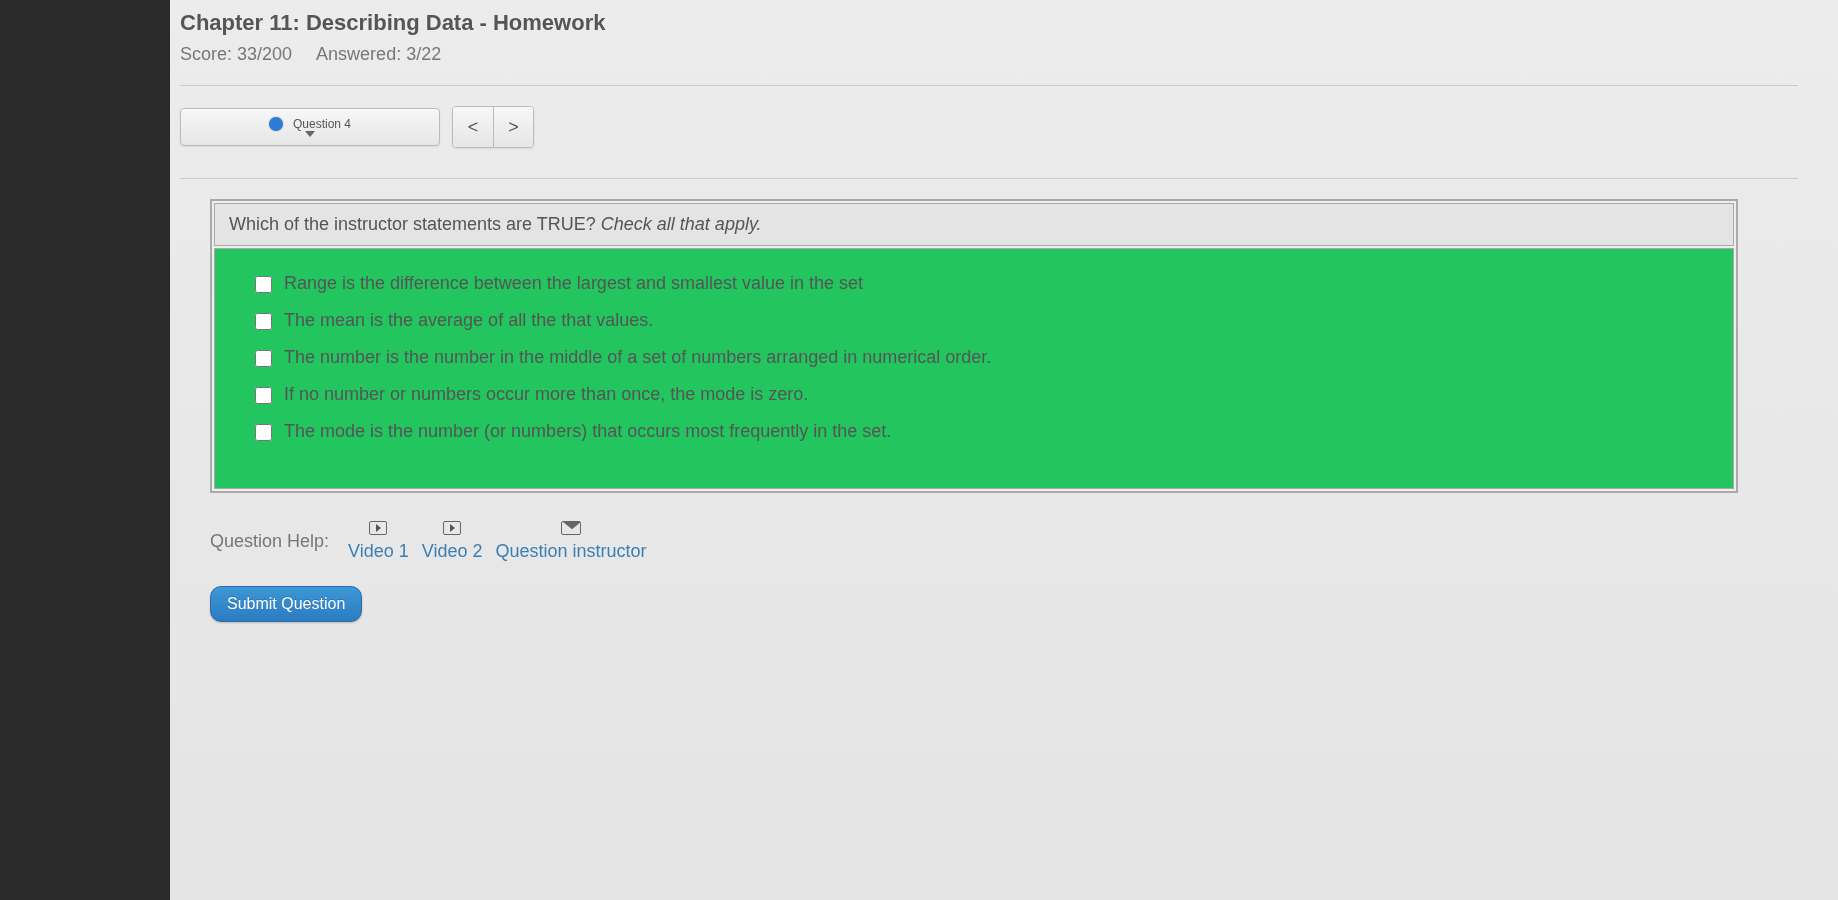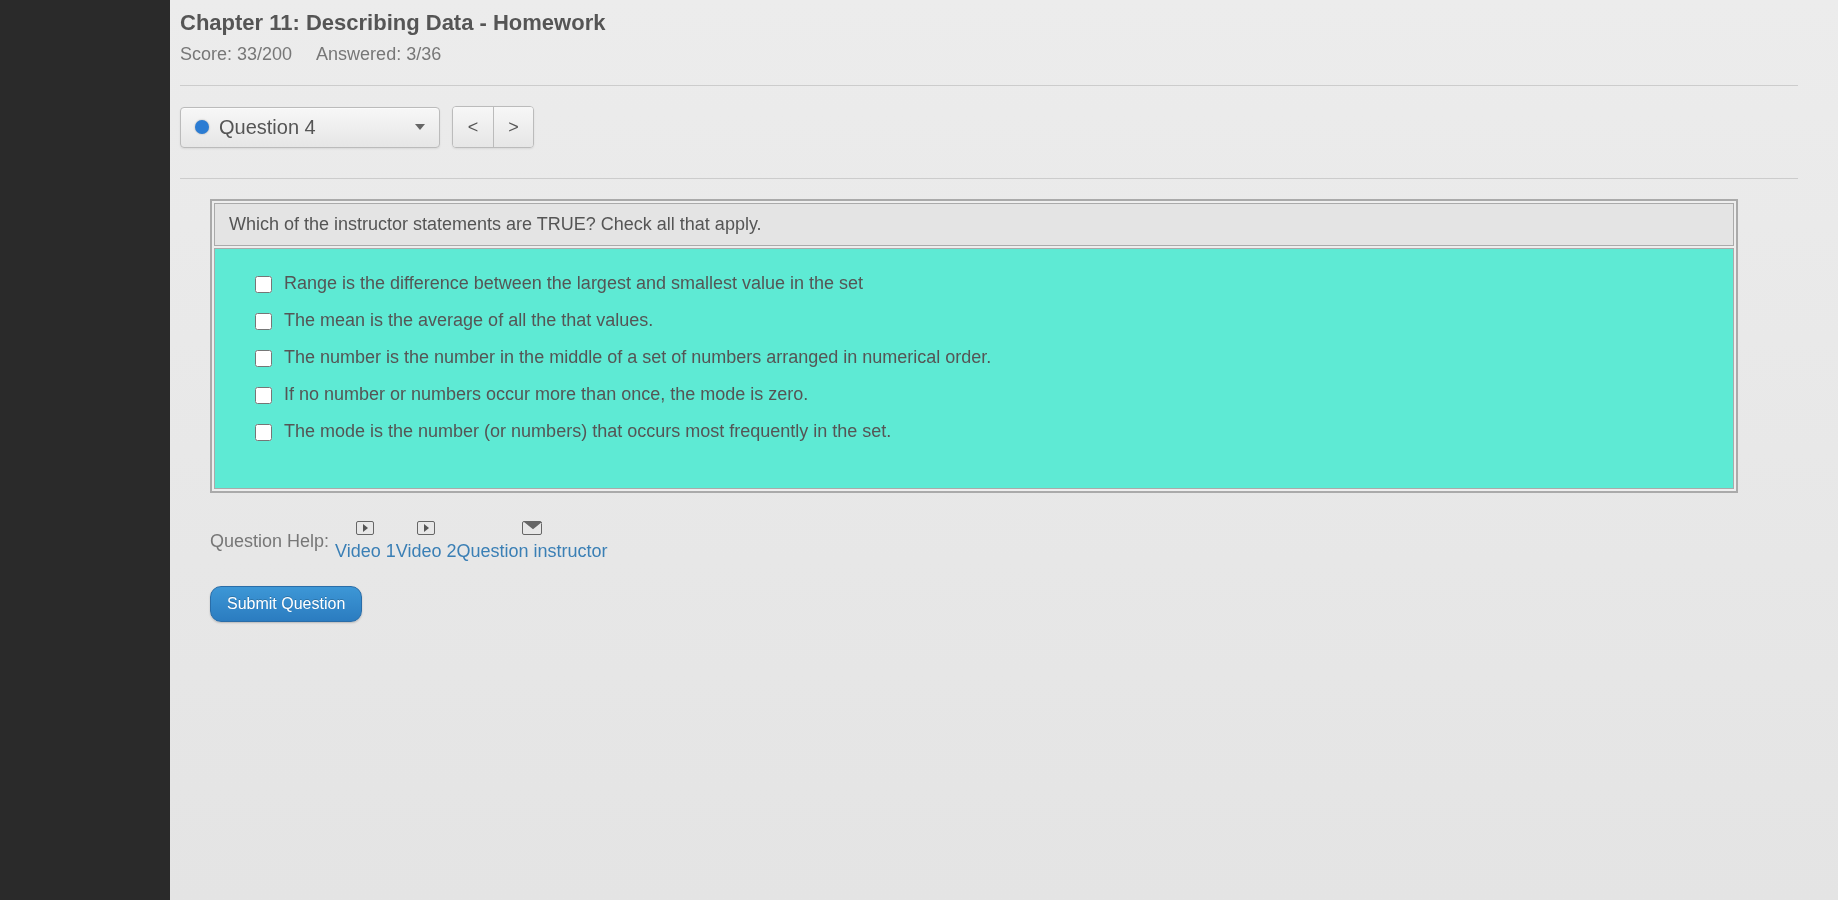--- a/index.html
+++ b/index.html
@@ -43,26 +43,27 @@
       gap: 12px;
       margin-bottom: 30px;
     }
     .question-dropdown {
       display: inline-flex;
       align-items: center;
       background: linear-gradient(180deg, #f7f7f7, #e6e6e6);
       border: 1px solid #bbb;
       border-radius: 4px;
       padding: 8px 14px;
-      font-size: 20px;
+      font-size: 12px;
       color: #555;
       cursor: pointer;
       width: 260px;
       justify-content: space-between;
       box-shadow: 0 1px 0 rgba(255,255,255,0.5) inset, 0 1px 2px rgba(0,0,0,0.08);
+      flex-direction: column;
     }
     .dot {
       width: 14px;
       height: 14px;
       border-radius: 50%;
       background: #2b7cd3;
       margin-right: 10px;
       display: inline-block;
       box-shadow: 0 0 2px rgba(0,0,0,0.3);
     }
@@ -105,24 +106,24 @@
       border: 2px solid #aaa;
       background: #eee;
     }
     .q-header-cell {
       border: 1px solid #aaa;
       background: #e4e4e4;
       padding: 10px 14px;
       font-size: 18px;
       color: #555;
     }
-    .q-header-cell .italic { }
+    .q-header-cell .italic { font-style: italic; }
     .q-body-cell {
       border: 1px solid #aaa;
-      background: #5eead4;
+      background: #22c55e;
       padding: 24px 40px 30px 40px;
     }
     .option-row {
       display: flex;
       align-items: flex-start;
       margin-bottom: 16px;
       font-size: 18px;
       color: #555;
     }
     .option-row input[type="checkbox"] {
@@ -132,21 +133,21 @@
       margin-top: 3px;
       cursor: pointer;
     }
 
     .help-row {
       margin-top: 28px;
       font-size: 18px;
       color: #777;
       display: flex;
       align-items: center;
-      gap: 0;
+      gap: 13px;
       flex-wrap: wrap;
     }
     .help-label { margin-right: 6px; }
     .help-link {
       color: #3a7fb5;
       text-decoration: none;
       display: inline-flex;
       align-items: center;
       gap: 6px;
       cursor: pointer;
@@ -213,21 +214,21 @@
 <body>
 
 <div class="left-gutter"></div>
 
 <div class="content">
 
   <h1 class="page-title">Chapter 11: Describing Data - Homework</h1>
 
   <div class="score-row">
     <span>Score: 33/200</span>
-    <span>Answered: 3/36</span>
+    <span>Answered: 3/22</span>
   </div>
 
   <div class="divider"></div>
 
   <div class="nav-row">
     <div class="question-dropdown">
       <span class="dd-left">
         <span class="dot"></span>
         <span>Question 4</span>
       </span>

